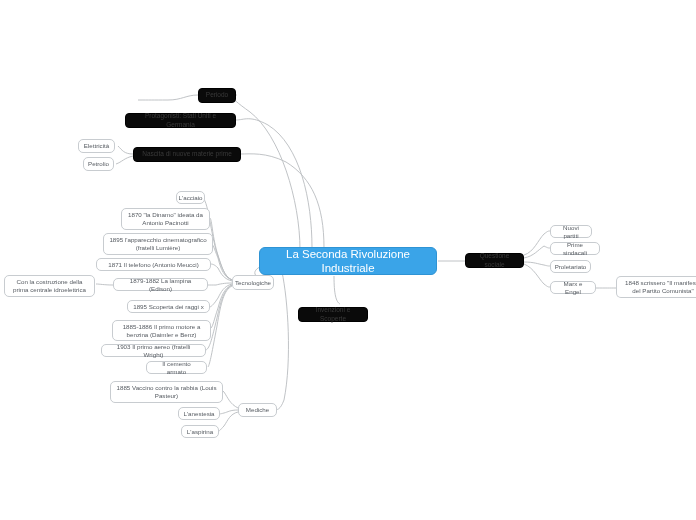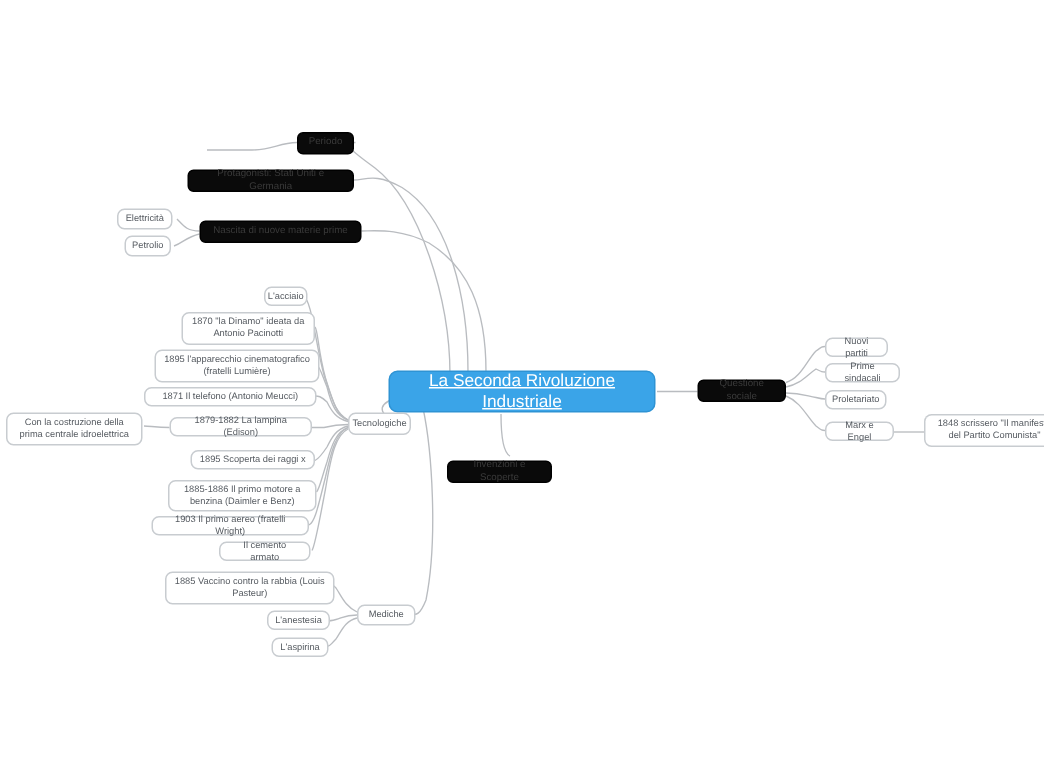--- a/index.html
+++ b/index.html
@@ -111,21 +111,21 @@
 
       <path d="M 524 255 C 534 252 538 240 544 234 C 548 231 548 231 550 231"></path>
       <path d="M 524 258 C 534 256 538 250 544 246 C 548 248 548 248 550 248"></path>
       <path d="M 524 262 C 534 262 538 264 544 265 C 548 266 548 266 550 266"></path>
       <path d="M 524 264 C 534 268 538 278 544 284 C 548 287 548 287 550 287"></path>
 
       <path d="M 596 288 C 606 288 610 288 616 288"></path>
     </g>
   </svg>
 
-  <div class="node root" style="left:259px; top:247px; width:178px; height:28px;text-decoration:underline;">La Seconda Rivoluzione Industriale</div>
+  <div class="node root" style="left:259px; top:247px; width:178px; height:28px;">La Seconda Rivoluzione Industriale</div>
 
   <div class="node dark" style="left:198px; top:88px; width:38px; height:15px;">Periodo</div>
 
   <div class="node dark" style="left:125px; top:113px; width:111px; height:15px;">Protagonisti: Stati Uniti e Germania</div>
 
   <div class="node dark" style="left:133px; top:147px; width:108px; height:15px;">Nascita di nuove materie prime</div>
 
   <div class="node dark" style="left:298px; top:307px; width:70px; height:15px;">Invenzioni e Scoperte</div>
 
   <div class="node dark" style="left:465px; top:253px; width:59px; height:15px;">Questione sociale</div>

